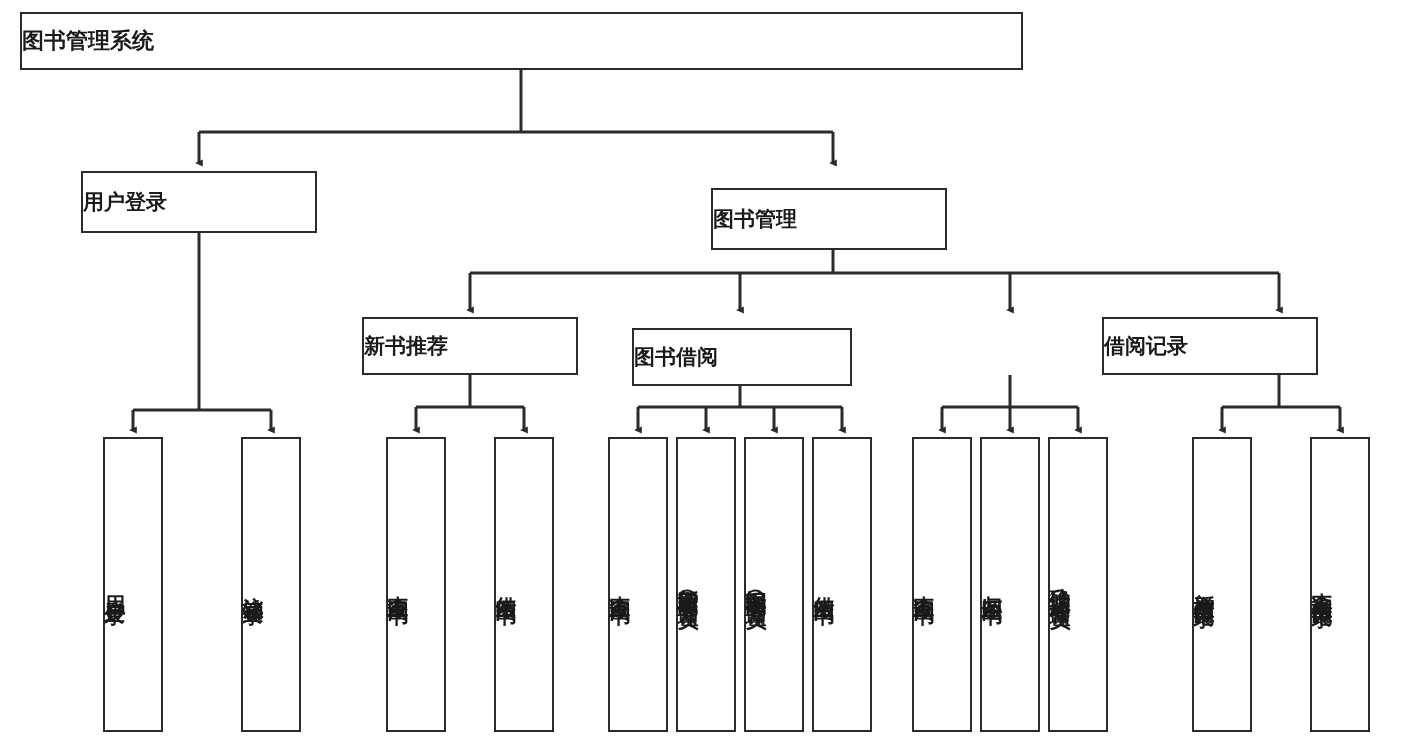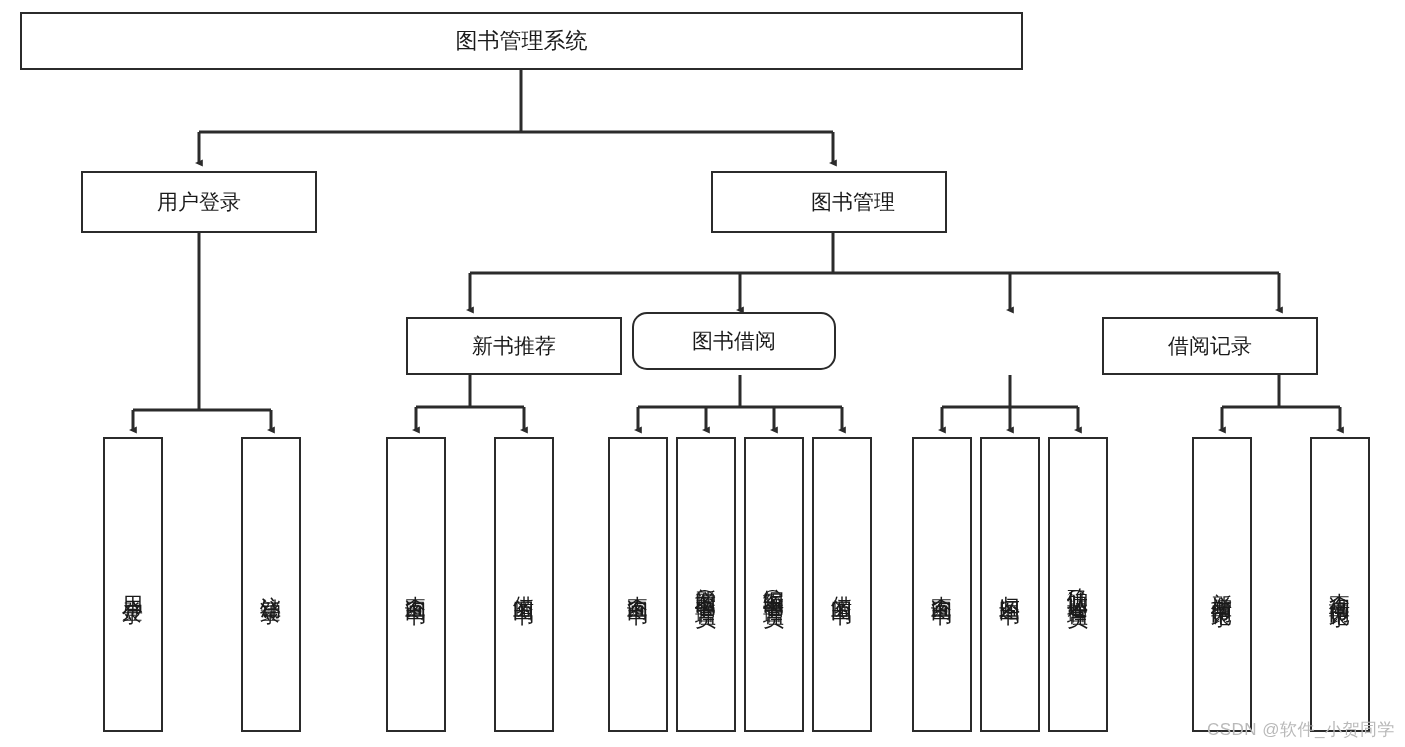--- a/index.html
+++ b/index.html
@@ -26,22 +26,22 @@
     height: 747px;
     pointer-events: none;
   }
   .node {
     position: absolute;
     box-sizing: border-box;
     background: #ffffff;
     border: 2px solid #2b2b2b;
     display: flex;
     align-items: center;
-    justify-content: center;
     z-index: 2;
+    font-weight: bold;
   }
   .node-label {
     color: #1a1a1a;
     text-align: center;
     line-height: 1.15;
     white-space: nowrap;
   }
   
   .node.horiz .node-label {
     font-size: 21px;
@@ -129,28 +129,28 @@
     </g>
   </svg>
 
   <div class="node horiz root" style="left:20px; top:12px; width:1003px; height:58px;">
     <span class="node-label">图书管理系统</span>
   </div>
 
   <div class="node horiz" style="left:81px; top:171px; width:236px; height:62px;">
     <span class="node-label">用户登录</span>
   </div>
-  <div class="node horiz" style="left:711px; top:171px; width:236px; height:62px;padding-left:48px;">
+  <div class="node horiz" style="left:711px; top:188px; width:236px; height:62px;">
     <span class="node-label">图书管理</span>
   </div>
 
-  <div class="node horiz" style="left:362px; top:317px; width:216px; height:58px;margin-left:44px;">
+  <div class="node horiz" style="left:362px; top:317px; width:216px; height:58px;">
     <span class="node-label">新书推荐</span>
   </div>
-  <div class="node horiz" style="left:632px; top:312px; width:204px; height:58px;border-radius:15px;">
+  <div class="node horiz" style="left:632px; top:328px; width:220px; height:58px;">
     <span class="node-label">图书借阅</span>
   </div>
   <div class="node horiz" style="left:1102px; top:317px; width:216px; height:58px;">
     <span class="node-label">借阅记录</span>
   </div>
 
   <div class="node vert" style="left:103px; top:437px; width:60px; height:295px;">
     <span class="node-label">用户登录</span>
   </div>
   <div class="node vert" style="left:241px; top:437px; width:60px; height:295px;">
@@ -187,15 +187,14 @@
     <span class="node-label">确认归还（管理员）</span>
   </div>
 
   <div class="node vert" style="left:1192px; top:437px; width:60px; height:295px;">
     <span class="node-label">新增借阅记录</span>
   </div>
   <div class="node vert" style="left:1310px; top:437px; width:60px; height:295px;">
     <span class="node-label">查询借阅记录</span>
   </div>
 
-  <div id="watermark">CSDN @软件_小贺同学</div>
 
 </div>
 
 </body></html>

